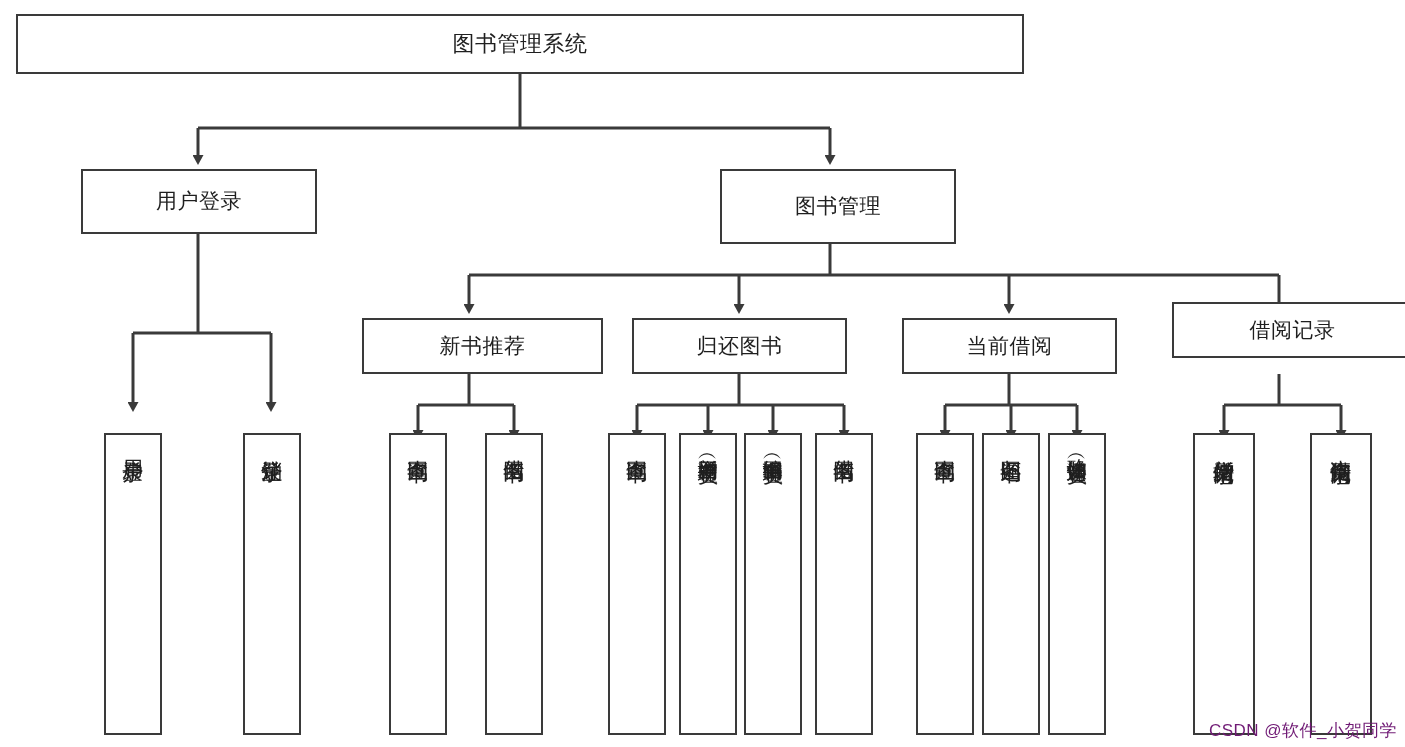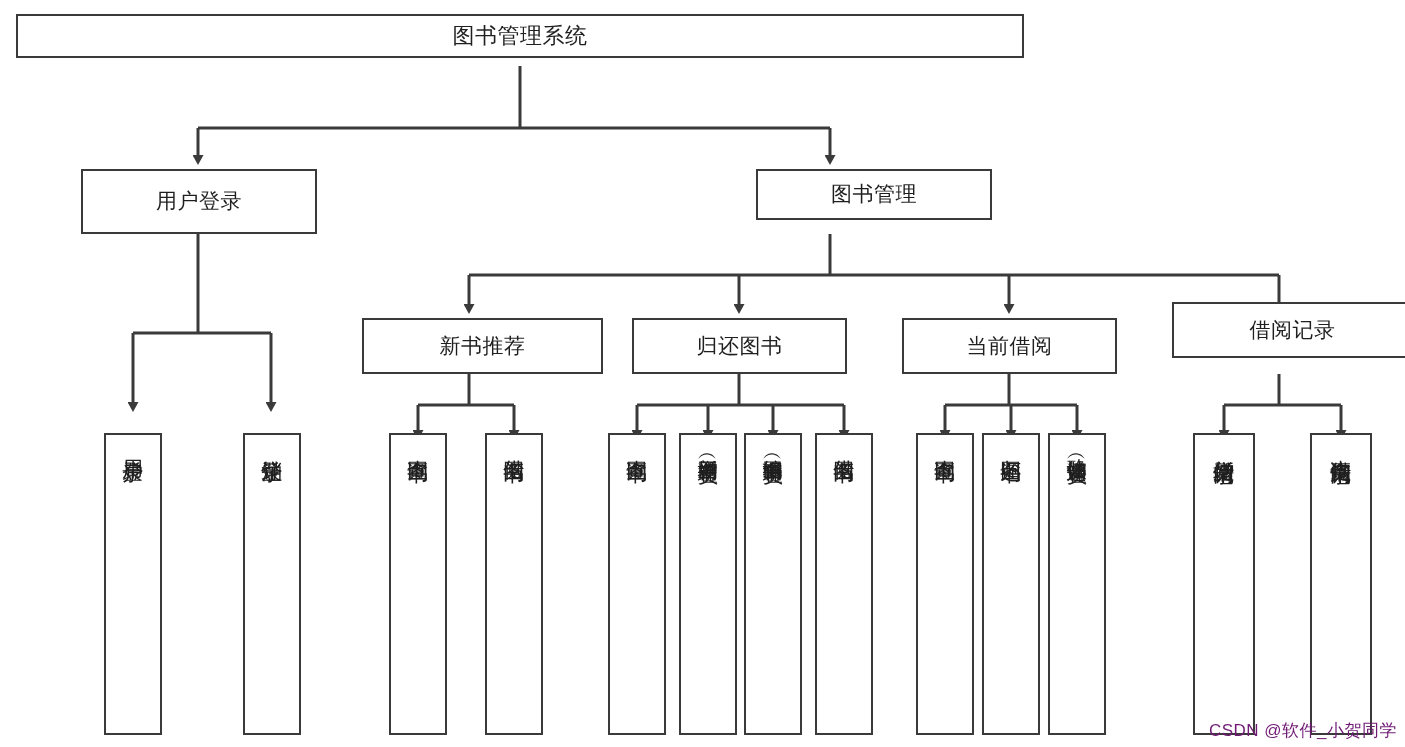--- a/index.html
+++ b/index.html
@@ -126,28 +126,28 @@
       <path d="M1011,405 L1011,431" marker-end="url(#arrow)"></path>
       <path d="M1077,405 L1077,431" marker-end="url(#arrow)"></path>
 
       <path d="M1279,374 L1279,405"></path>
       <path d="M1224,405 L1341,405"></path>
       <path d="M1224,405 L1224,431" marker-end="url(#arrow)"></path>
       <path d="M1341,405 L1341,431" marker-end="url(#arrow)"></path>
     </g>
   </svg>
 
-  <div class="node root horizontal" style="left:16px; top:14px; width:1008px; height:44px;">
+  <div class="node root horizontal" style="left:16px; top:14px; width:1008px; height:60px;">
     <span class="node-label">图书管理系统</span>
   </div>
 
   <div class="node horizontal" style="left:81px; top:169px; width:236px; height:65px;">
     <span class="node-label">用户登录</span>
   </div>
-  <div class="node horizontal" style="left:756px; top:169px; width:236px; height:51px;">
+  <div class="node horizontal" style="left:720px; top:169px; width:236px; height:75px;">
     <span class="node-label">图书管理</span>
   </div>
 
   <div class="node horizontal" style="left:362px; top:318px; width:241px; height:56px;">
     <span class="node-label">新书推荐</span>
   </div>
   <div class="node horizontal" style="left:632px; top:318px; width:215px; height:56px;">
     <span class="node-label">归还图书</span>
   </div>
   <div class="node horizontal" style="left:902px; top:318px; width:215px; height:56px;">

